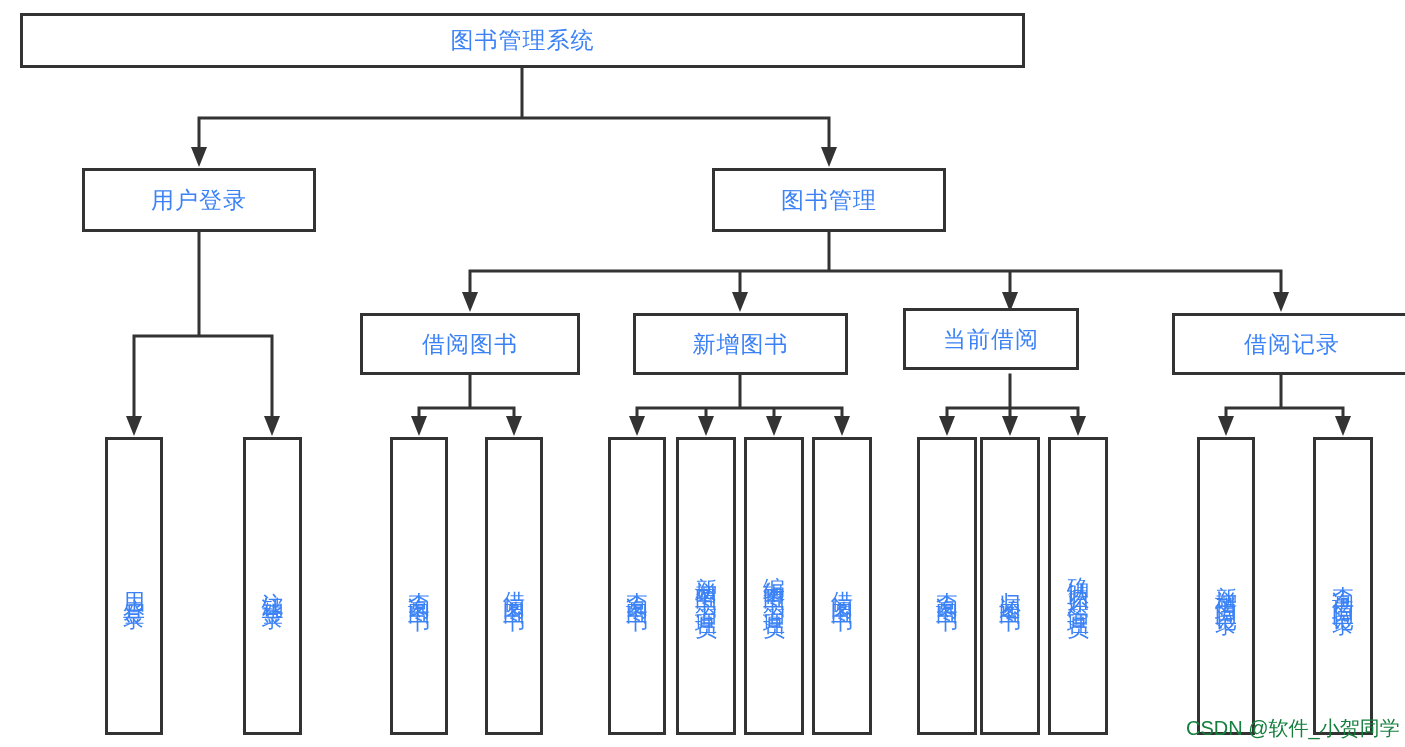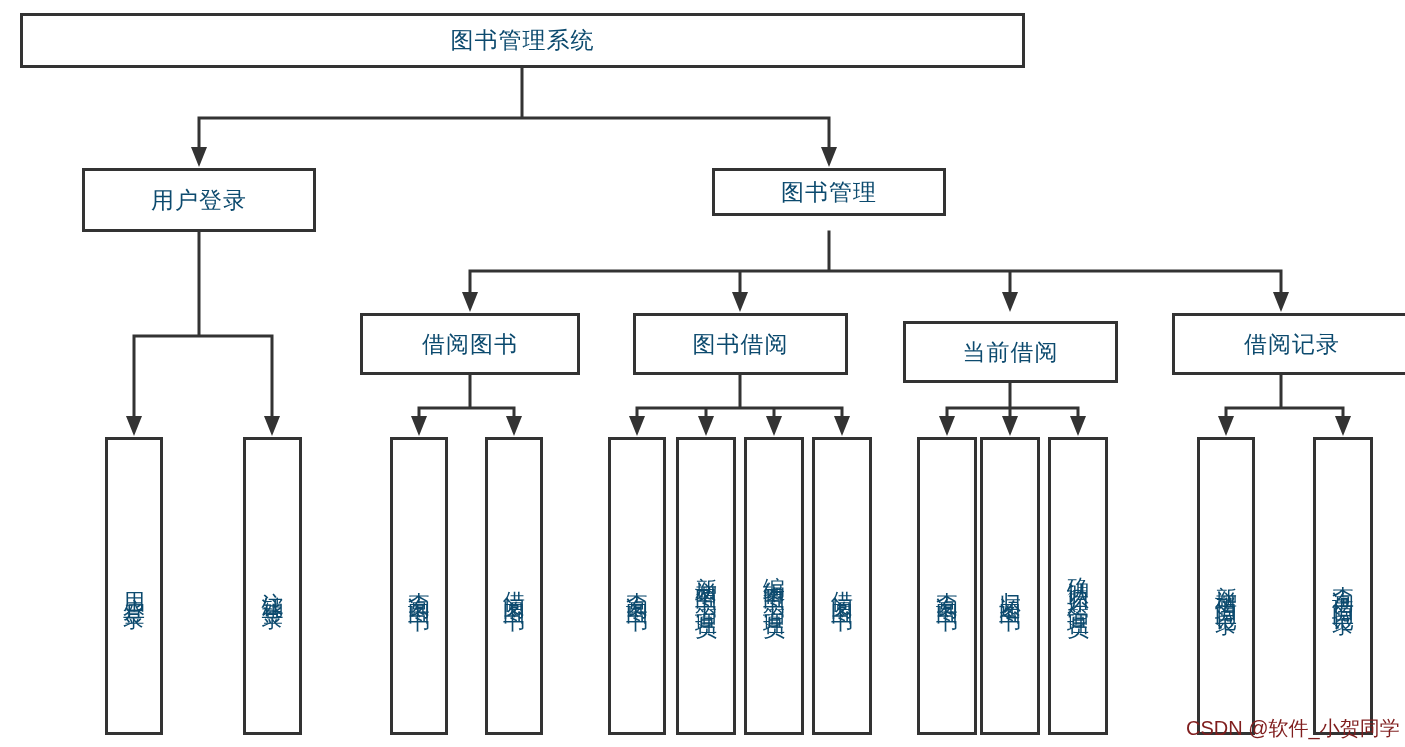--- a/index.html
+++ b/index.html
@@ -3,32 +3,32 @@
 <meta charset="utf-8">
 <style>
   html,body{margin:0;padding:0;}
   body{
     width:1405px;height:747px;position:relative;background:#ffffff;
     font-family:"Liberation Sans", sans-serif;overflow:hidden;
   }
   #connectors{position:absolute;left:0;top:0;width:1405px;height:747px;}
   .node{
     position:absolute;box-sizing:border-box;
-    border:3px solid #333333;background:#ffffff;color:#0c4a6e;
+    border:3px solid #333333;background:#ffffff;color:#3b82f6;
     display:flex;align-items:center;justify-content:center;
     text-align:center;
   }
   .h{font-size:23px;letter-spacing:1px;}
   .v{
     writing-mode:vertical-rl;text-orientation:mixed;
     font-size:22px;letter-spacing:6px;line-height:1.1;
   }
   .watermark{
     position:absolute;left:1186px;top:715px;width:215px;
-    font-size:20px;color:#7f1d1d;white-space:nowrap;
+    font-size:20px;color:#15803d;white-space:nowrap;
   }
 </style>
 </head>
 <body>
 
 <svg id="connectors" viewBox="0 0 1405 747" xmlns="http://www.w3.org/2000/svg">
   <g stroke="#333333" stroke-width="3" fill="none" stroke-linecap="square">
 
     <path d="M522,68 V118 M199,118 H829 M199,118 V150 M829,118 V150"></path>
 
@@ -66,25 +66,25 @@
     <polygon points="1002,416 1018,416 1010,436"></polygon>
     <polygon points="1070,416 1086,416 1078,436"></polygon>
     <polygon points="1218,416 1234,416 1226,436"></polygon>
     <polygon points="1335,416 1351,416 1343,436"></polygon>
   </g>
 </svg>
 
 <div class="node h" style="left:20px;top:13px;width:1005px;height:55px">图书管理系统</div>
 
 <div class="node h" style="left:82px;top:168px;width:234px;height:64px">用户登录</div>
-<div class="node h" style="left:712px;top:168px;width:234px;height:48px">图书管理</div>
+<div class="node h" style="left:712px;top:168px;width:234px;height:64px">图书管理</div>
 
 <div class="node h" style="left:360px;top:313px;width:220px;height:62px">借阅图书</div>
-<div class="node h" style="left:633px;top:313px;width:215px;height:62px">图书借阅</div>
-<div class="node h" style="left:903px;top:321px;width:215px;height:62px">当前借阅</div>
+<div class="node h" style="left:633px;top:313px;width:215px;height:62px">新增图书</div>
+<div class="node h" style="left:903px;top:308px;width:176px;height:62px">当前借阅</div>
 <div class="node h" style="left:1172px;top:313px;width:240px;height:62px">借阅记录</div>
 
 <div class="node v" style="left:105px;top:437px;width:58px;height:298px">用户登录</div>
 <div class="node v" style="left:243px;top:437px;width:59px;height:298px">注销登录</div>
 
 <div class="node v" style="left:390px;top:437px;width:58px;height:298px">查询图书</div>
 <div class="node v" style="left:485px;top:437px;width:58px;height:298px">借阅图书</div>
 
 <div class="node v" style="left:608px;top:437px;width:58px;height:298px">查询图书</div>
 <div class="node v" style="left:676px;top:437px;width:60px;height:298px">新增图书（管理员）</div>

